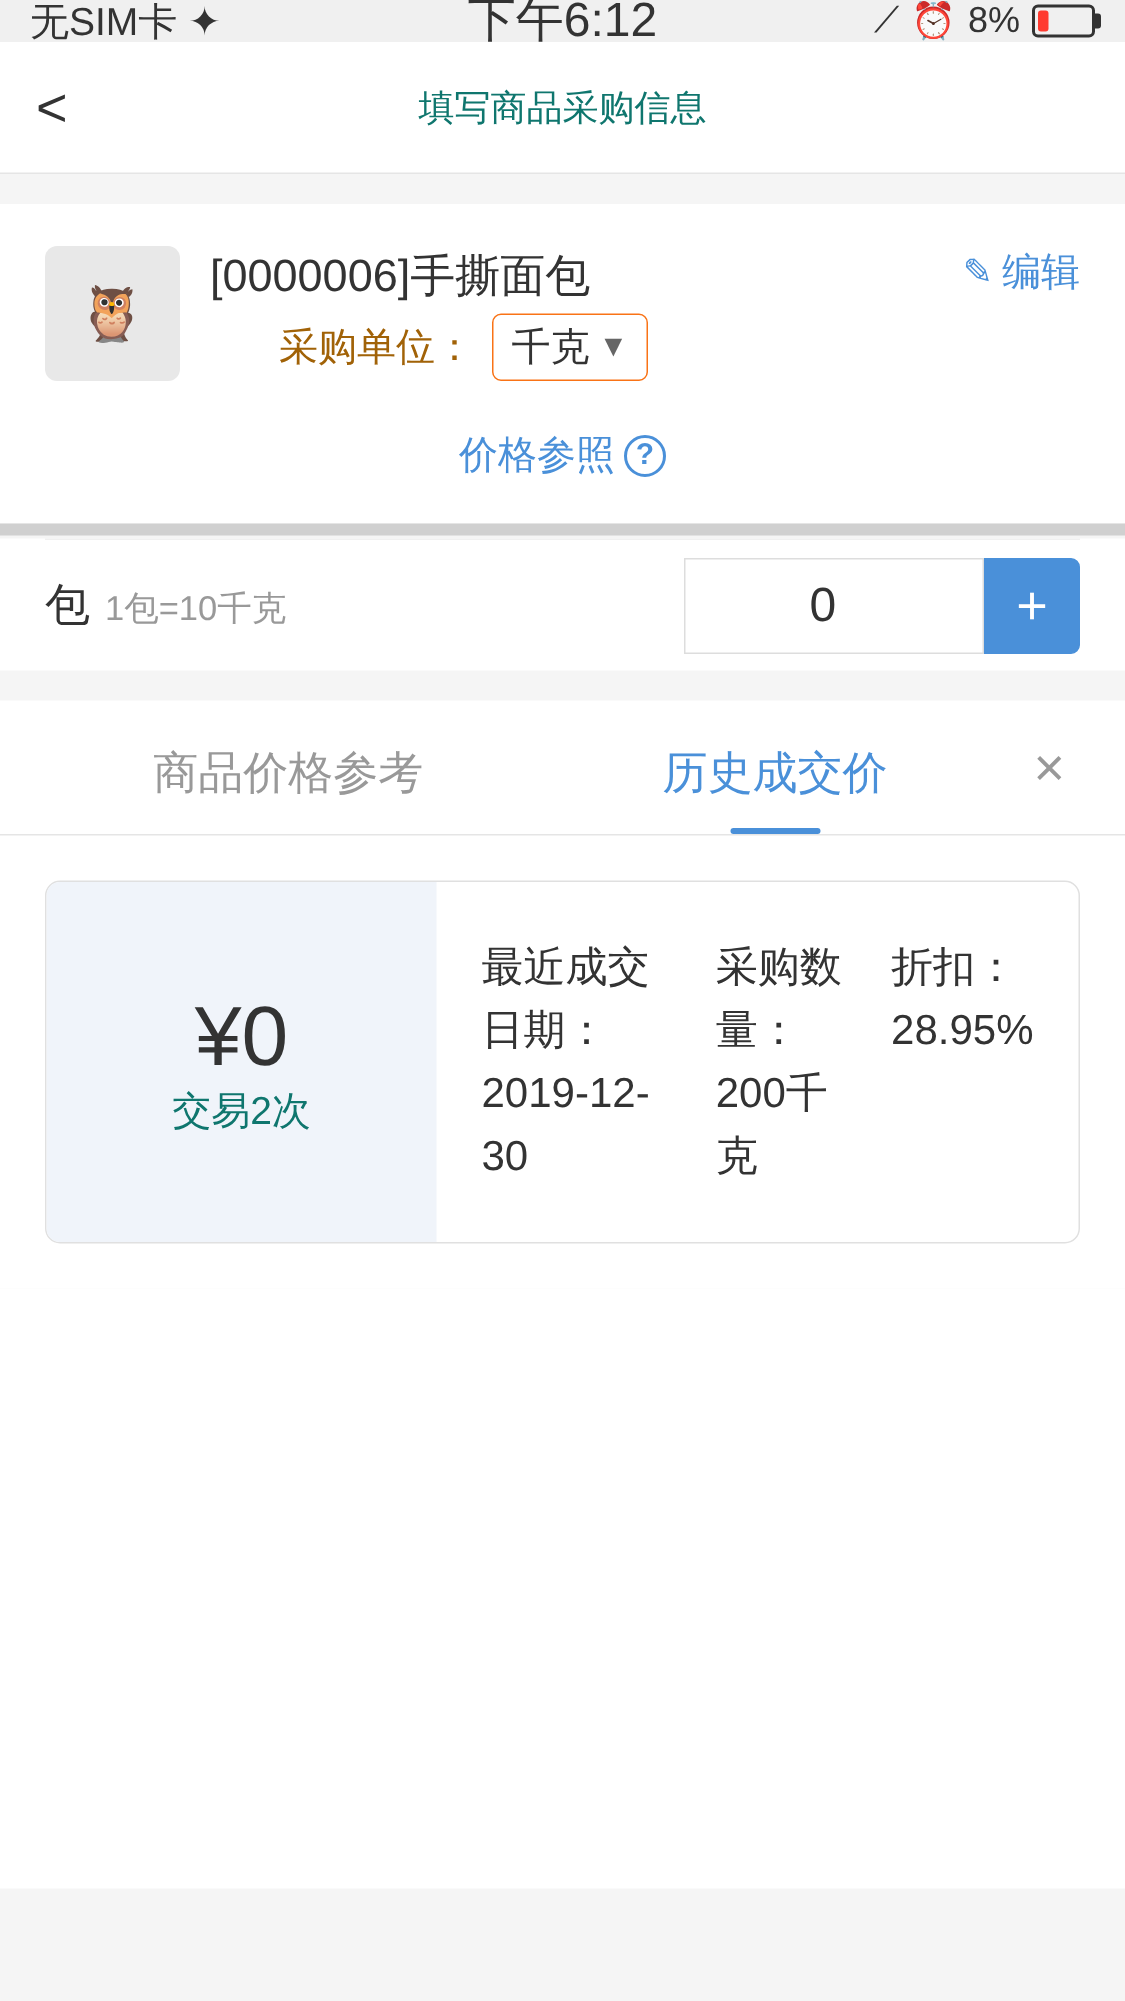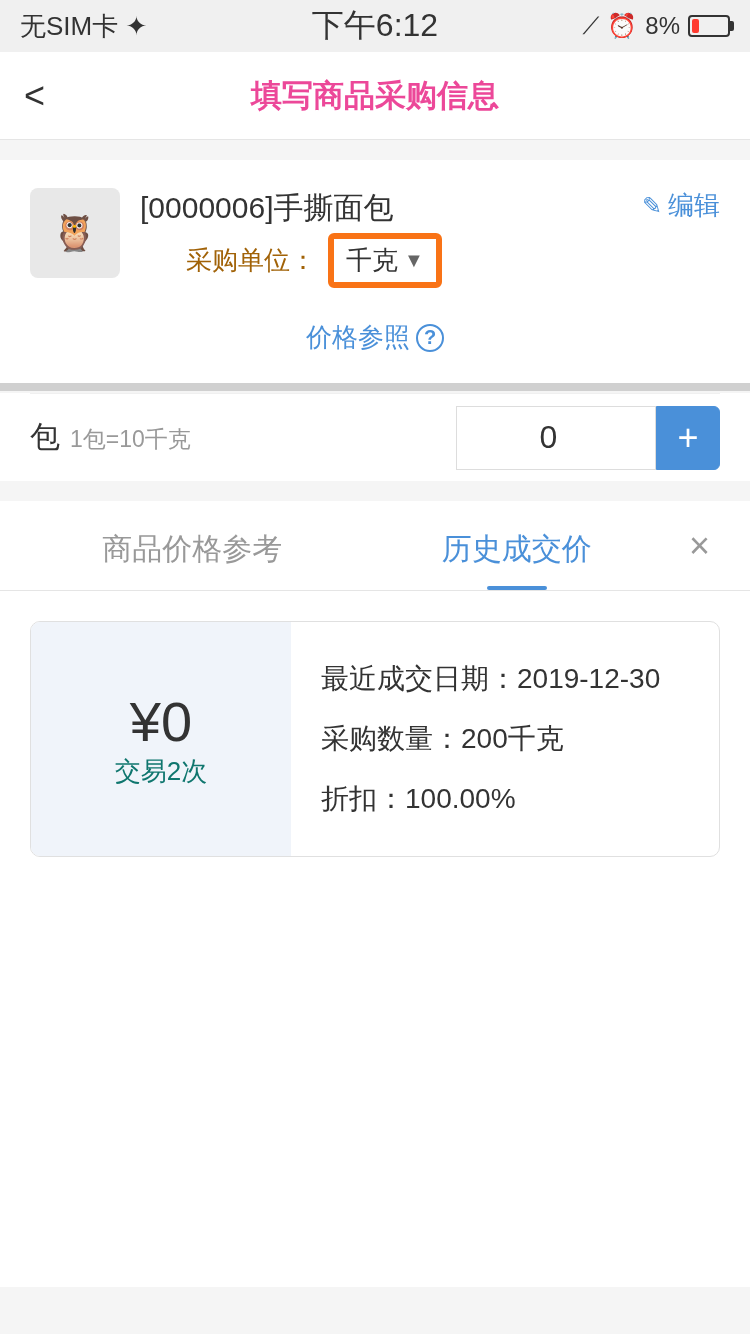--- a/index.html
+++ b/index.html
@@ -8,21 +8,21 @@
       width: 750px;
       min-height: 1334px;
       font-family: -apple-system, 'PingFang SC', 'Helvetica Neue', Arial, sans-serif;
       background: #f5f5f5;
       overflow-x: hidden;
     }
 
     
     .status-bar {
       width: 750px;
-      height: 52px;
+      height: 28px;
       background: #f0f0f0;
       display: flex;
       align-items: center;
       justify-content: space-between;
       padding: 0 20px;
       font-size: 26px;
     }
     .status-left {
       display: flex;
       align-items: center;
@@ -85,23 +85,23 @@
       border-bottom: 1px solid #e5e5e5;
     }
     .back-btn {
       position: absolute;
       left: 24px;
       font-size: 36px;
       color: #333;
       cursor: pointer;
     }
     .header-title {
-      font-size: 31px;
-      font-weight: 700;
-      color: #ec4899;
+      font-size: 24px;
+      font-weight: 400;
+      color: #0f766e;
     }
 
     
     .product-card {
       background: #fff;
       margin-top: 20px;
       padding: 28px 30px;
     }
     .product-top {
       display: flex;
@@ -143,21 +143,21 @@
       gap: 12px;
     }
     .unit-label {
       font-size: 26px;
       color: #a16207;
       margin-left: 46px;
     }
     .unit-select {
       display: flex;
       align-items: center;
-      border: 6px solid #f97316;
+      border: 1px solid #f97316;
       border-radius: 6px;
       padding: 4px 12px;
       font-size: 26px;
       color: #333;
       gap: 6px;
     }
     .unit-select .arrow {
       font-size: 20px;
       color: #666;
     }
@@ -316,21 +316,21 @@
       color: #333;
     }
     .trade-count {
       font-size: 26px;
       color: #0f766e;
     }
     .transaction-right {
       flex: 1;
       padding: 36px 30px;
       display: flex;
-      flex-direction: column;
+      flex-direction: row;
       justify-content: center;
       gap: 18px;
     }
     .detail-row {
       font-size: 28px;
       color: #333;
       line-height: 1.5;
     }
 
     
@@ -437,20 +437,20 @@
       </div>
 
       <div class="transaction-right">
         <div class="detail-row">
           <span>最近成交日期：</span><span>2019-12-30</span>
         </div>
         <div class="detail-row">
           <span>采购数量：</span><span>200千克</span>
         </div>
         <div class="detail-row">
-          <span>折扣：</span><span>100.00%</span>
+          <span>折扣：</span><span>28.95%</span>
         </div>
       </div>
     </div>
   </div>
 </div>
 
 <div class="bottom-area"></div>
 
 </body></html>

